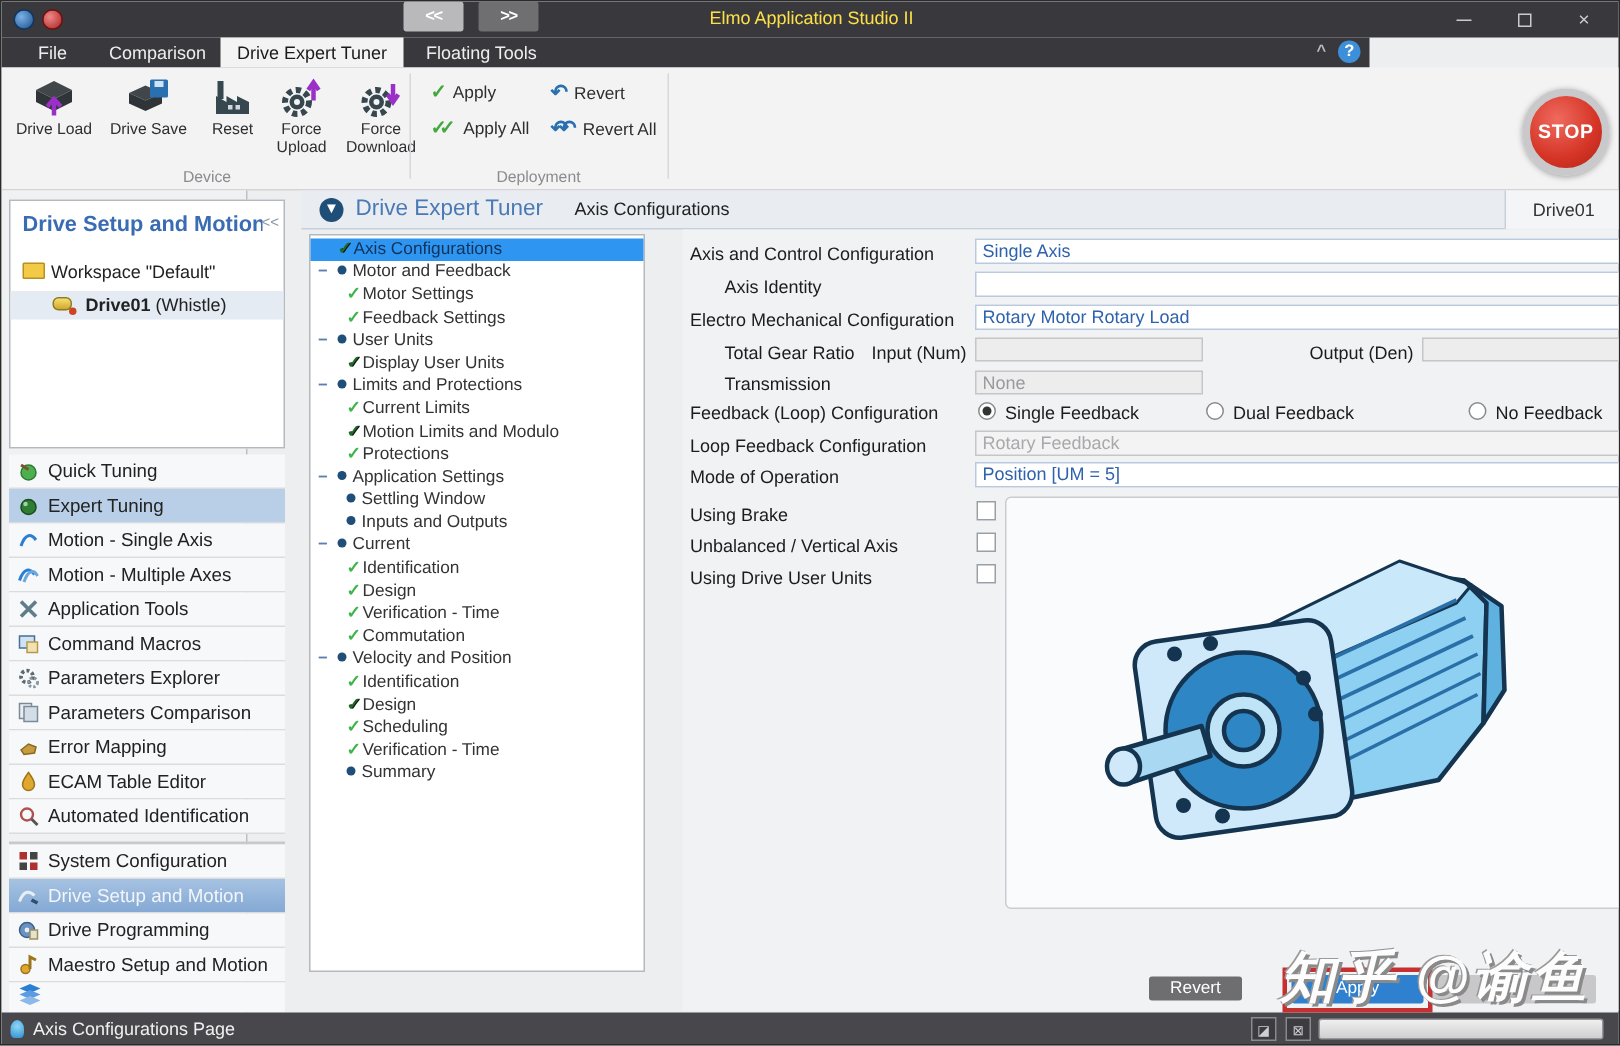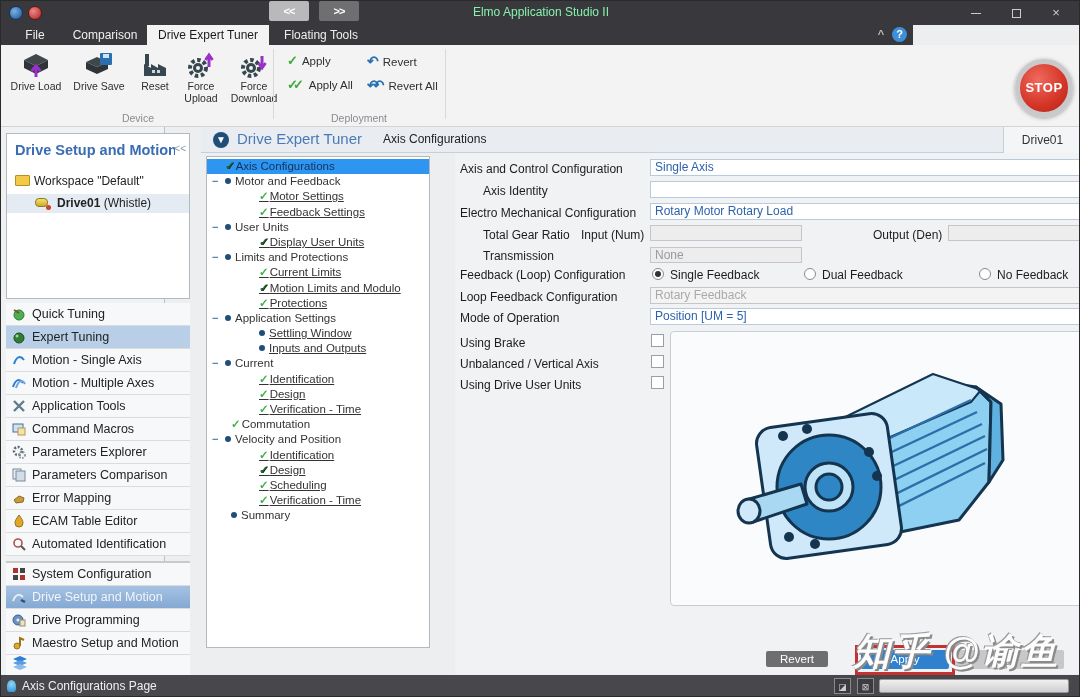--- a/index.html
+++ b/index.html
@@ -5,21 +5,21 @@
   * { margin:0; padding:0; box-sizing:border-box; }
   body { font-family:"Liberation Sans", sans-serif; background:#888; }
   #app { position:relative; width:1080px; height:697px; background:#eceef0; overflow:hidden;
          border:1px solid #2a2a2a; font-family:"Liberation Sans", sans-serif; }
 
   
   .titlebar { position:absolute; left:0; top:0; width:1080px; height:24px; background:#39393d; color:#e8e8e8; }
   .tb-ico { position:absolute; top:5px; width:14px; height:14px; border-radius:50%; }
   .tb-ico.globe { left:8px; background:radial-gradient(circle at 35% 35%, #7ab2e8, #1c4e8a); border:1px solid #0f3560;}
   .tb-ico.red   { left:27px; background:radial-gradient(circle at 35% 35%, #e88, #a22); border:1px solid #701010;}
-  .tb-title { position:absolute; left:0; right:0; top:4px; text-align:center; font-size:12px; color:#86efac; }
+  .tb-title { position:absolute; left:0; right:0; top:4px; text-align:center; font-size:12px; color:#fde047; }
   .tb-btn { position:absolute; top:0; width:34px; height:24px; color:#ccc; text-align:center; line-height:24px; font-size:13px; }
   .tb-btn.min { right:88px; } .tb-btn.max { right:48px; } .tb-btn.cls { right:8px; }
   .minline { display:inline-block; width:10px; height:1px; background:#ccc; vertical-align:middle; }
   .maxsq   { display:inline-block; width:9px; height:9px; border:1px solid #ccc; vertical-align:middle; }
 
   
   .menubar { position:absolute; left:0; top:24px; width:912px; height:20px; background:#39393d; }
   .mtab { position:absolute; top:0; height:20px; line-height:20px; color:#eee; font-size:12px; text-align:center; cursor:default; }
   .mtab.active { background:#f3f3f4; color:#1a1a1a; }
   .menu-right { position:absolute; right:6px; top:2px; height:16px; color:#bbb; font-size:11px; }
@@ -72,21 +72,21 @@
   .lnavrow svg { vertical-align:-3px; margin-right:6px; }
   .layersrow { height:20px; padding-left:6px; background:#f7f8f9;}
 
   
   .mtree { position:absolute; left:205px; top:155px; width:224px; height:492px; background:#fff; border:1px solid #b4b9c0; padding-top:2px;}
   .trow { height:15.2px; line-height:15.2px; font-size:11.5px; color:#333; white-space:nowrap; position:relative;}
   .trow .minus { position:absolute; left:5px; color:#5b7fae; font-weight:bold; font-size:11px;}
   .trow .bull { display:inline-block; width:6px; height:6px; border-radius:50%; background:#1f4e79; margin-right:4px; position:relative; top:-1px;}
   .trow .ck { color:#3cb54a; font-weight:bold; margin-right:1px; }
   .trow .ckd { color:#1e6b28; font-weight:bold; margin-right:1px; text-shadow:1px 0 0 #111;}
-  .trow.l0 { padding-left:18px; } .trow.l0b { padding-left:24px; } .trow.l1 { padding-left:52px;text-decoration:underline; }
+  .trow.l0 { padding-left:18px; } .trow.l0b { padding-left:24px; } .trow.l1 { padding-left:24px; }
   .trow.sel { background:#2e95f0; color:#10335c; width:100%; }
   .mnavbtn { position:absolute; top:0; width:40px; height:20px; text-align:center; line-height:20px; color:#fff; font-size:11px; font-weight:bold; border-radius:2px; letter-spacing:-1px;}
   .mnav-back { left:268px; background:#b9b9bb; }
   .mnav-fwd { left:318px; background:#6f6f72; }
 
   
   .form { position:absolute; left:454px; top:152px; width:650px; height:521px; background:#f1f2f4; }
   .flabel { position:absolute; font-size:12px; color:#1c1c1e; white-space:nowrap; }
   .dd { position:absolute; height:17px; background:#fff; border:1px solid #b9cade; font-size:12px; color:#2e62ac;
         line-height:15px; padding-left:4px; white-space:nowrap; overflow:hidden;}

